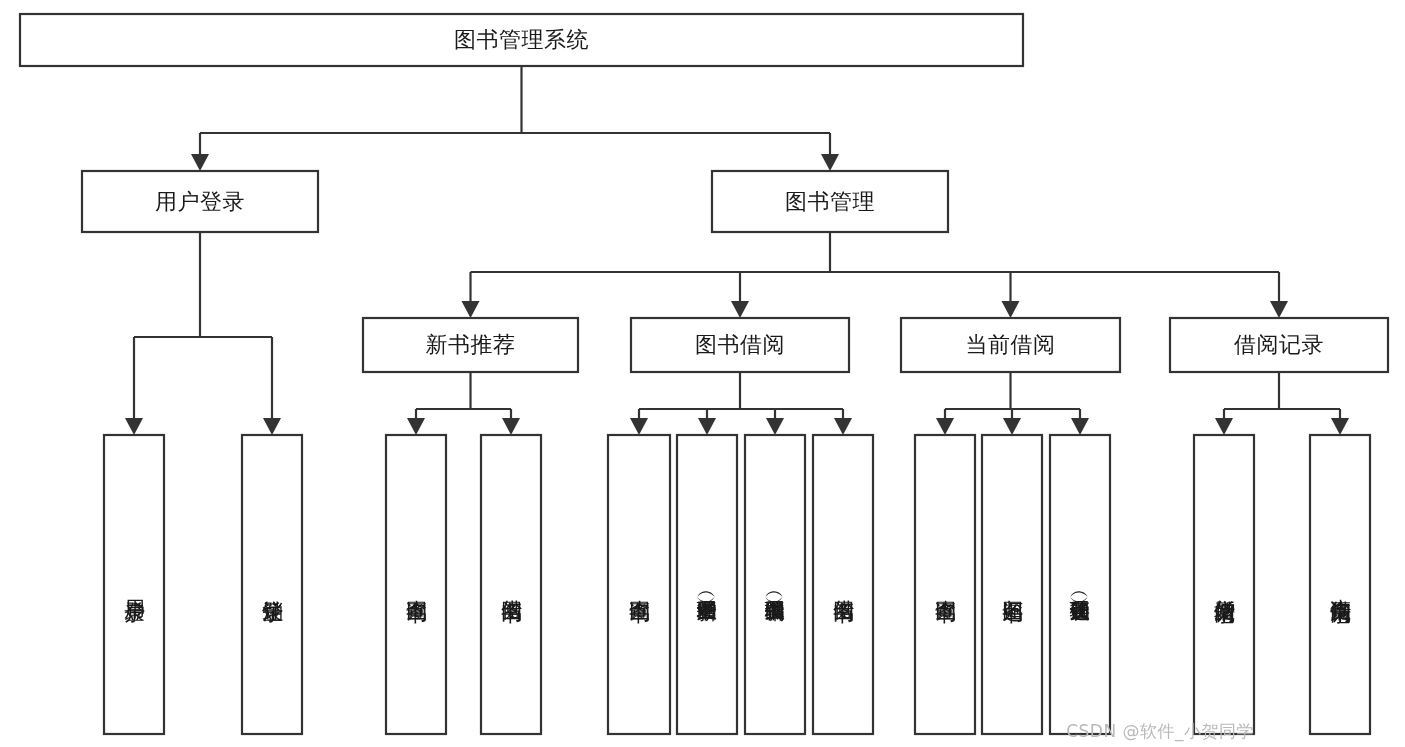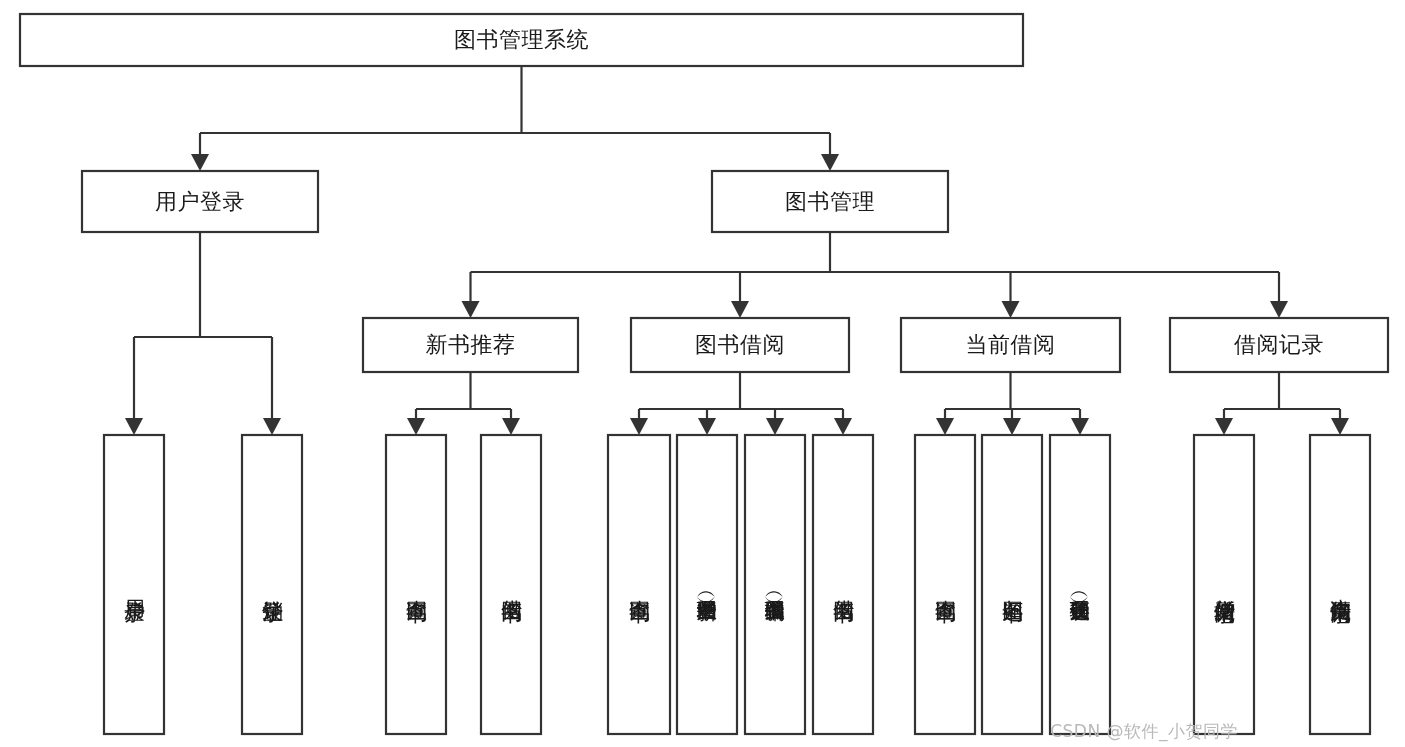--- a/index.html
+++ b/index.html
@@ -58,21 +58,21 @@
     font-size: 21px;
     line-height: 1.12;
     color: #1a1a1a;
     letter-spacing: 1px;
     text-align: center;
     white-space: nowrap;
     pointer-events: none;
   }
   .watermark {
     position: absolute;
-    right: 20px;
+    right: 4px;
     bottom: 4px;
     font-family: "DejaVu Sans", "Liberation Sans", sans-serif;
     font-size: 17px;
     color: #b9b9b9;
     letter-spacing: 0.5px;
     white-space: nowrap;
   }
 </style>
 </head>
 <body>

